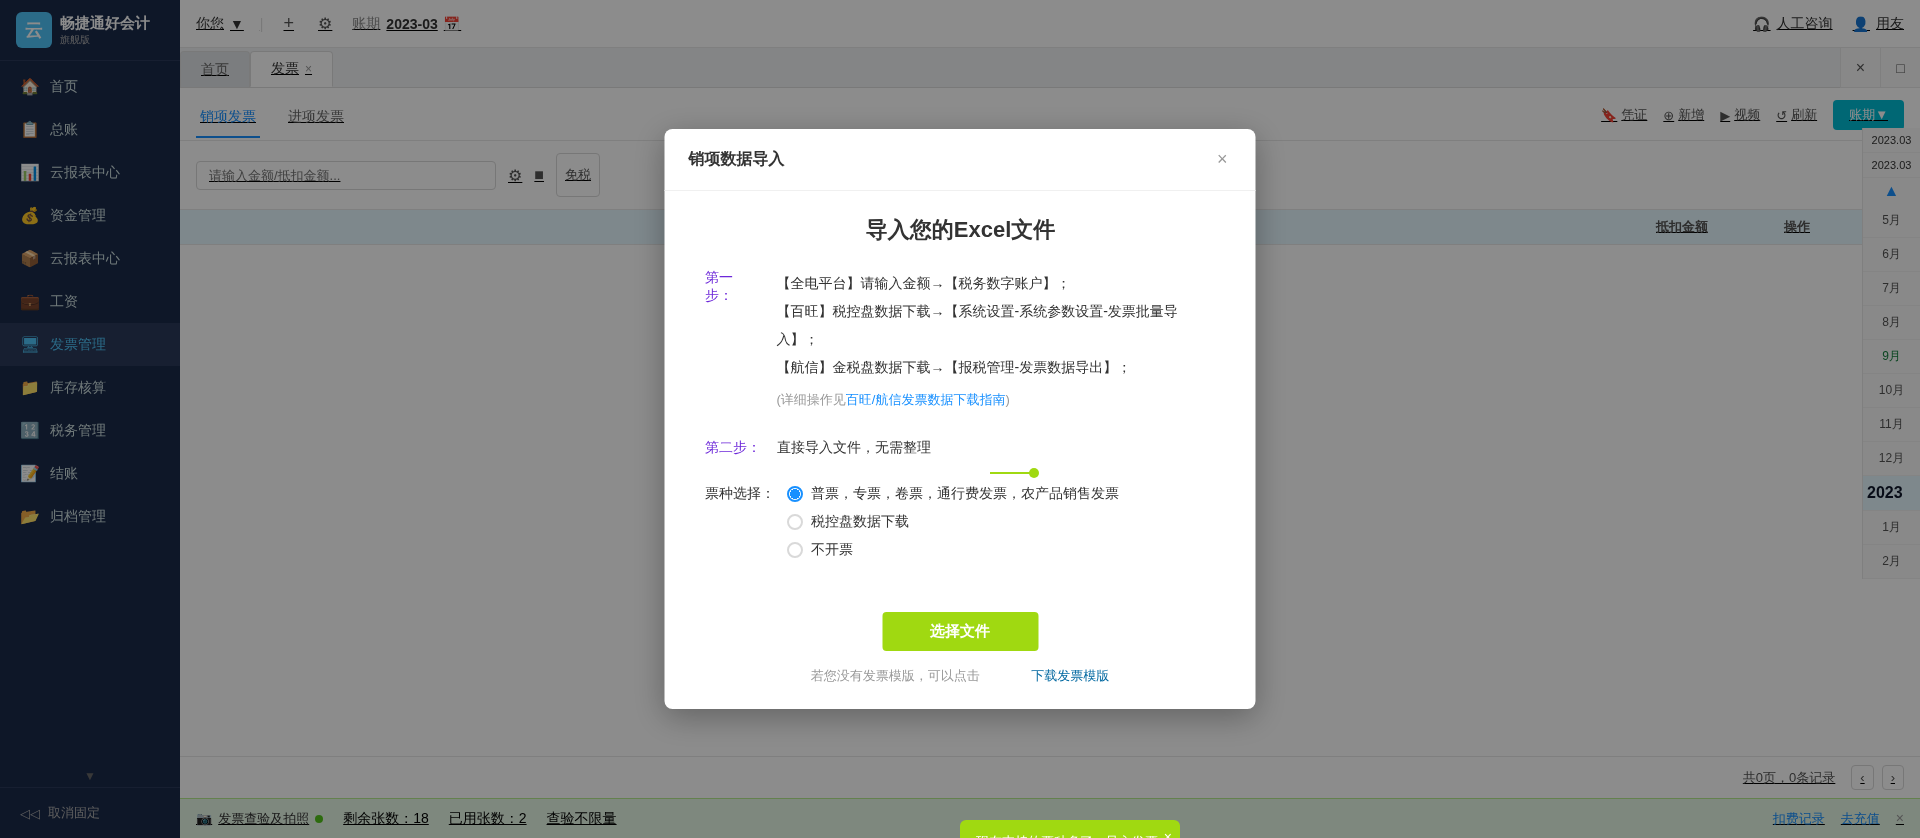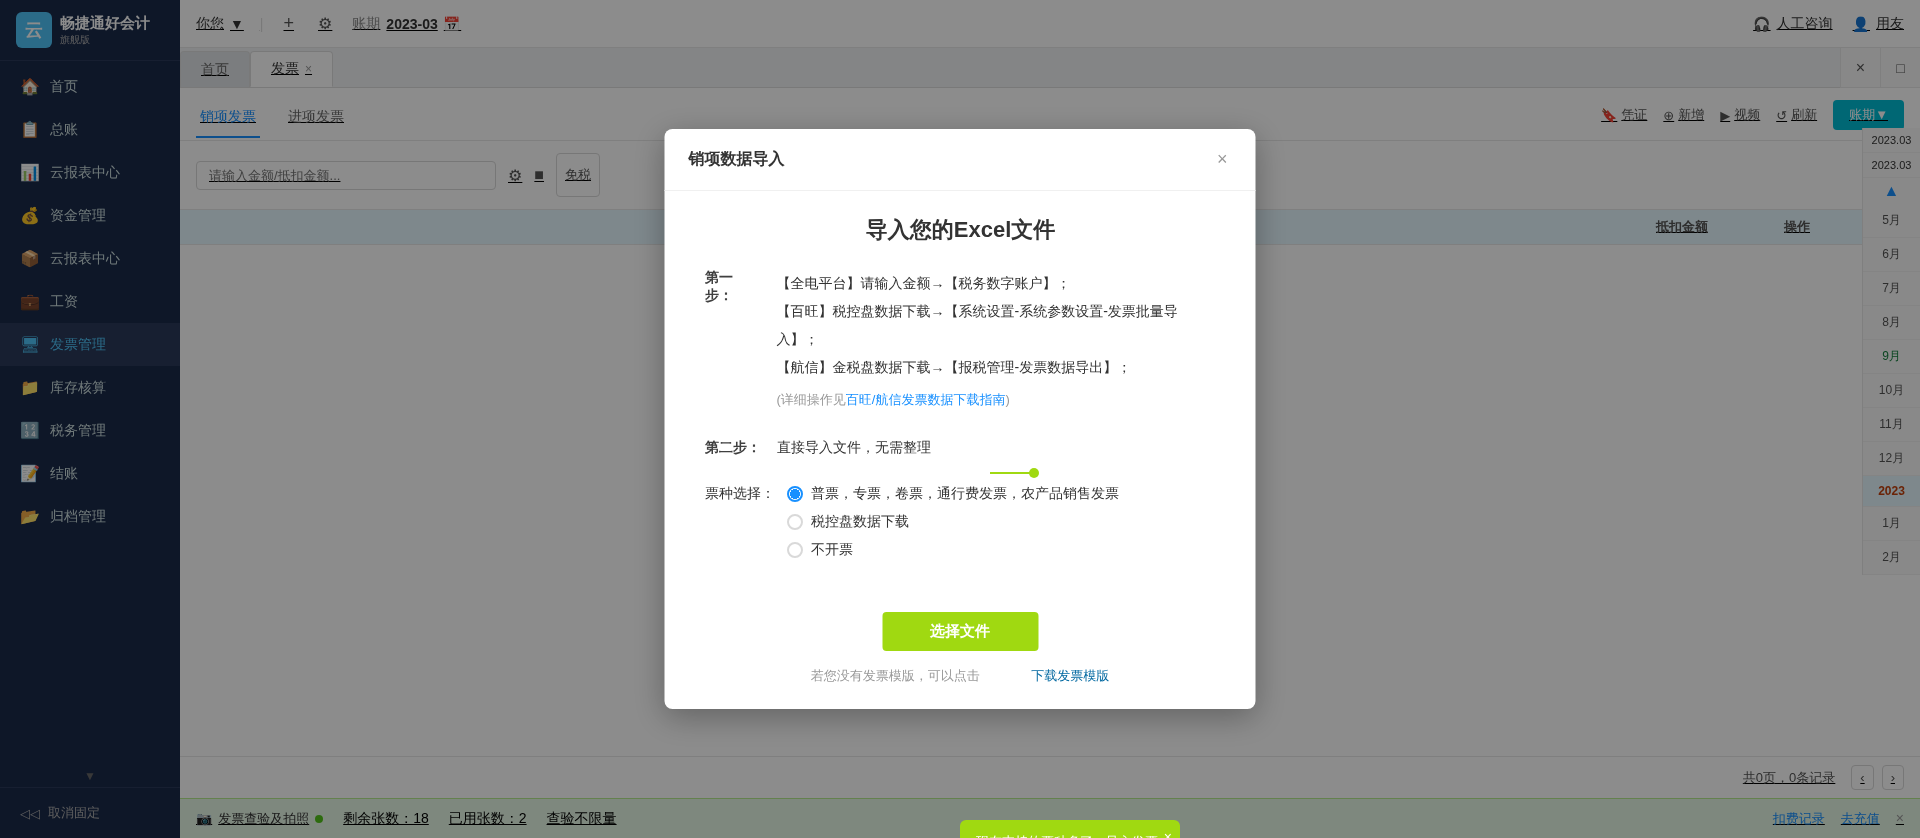--- a/index.html
+++ b/index.html
@@ -80,21 +80,21 @@
     .overlay { position: fixed; top: 0; left: 0; right: 0; bottom: 0; background: rgba(0,0,0,0.45); z-index: 100; }
 
     
     .modal { position: fixed; top: 50%; left: 50%; transform: translate(-50%, -50%); background: #fff; border-radius: 8px; width: 591px; max-height: 580px; z-index: 101; box-shadow: 0 8px 32px rgba(0,0,0,0.3); display: flex; flex-direction: column; }
     .modal-header { display: flex; align-items: center; justify-content: space-between; padding: 16px 24px; border-bottom: 1px solid #f0f0f0; }
     .modal-title { font-size: 16px; font-weight: bold; color: #333; }
     .modal-close { color: #999; font-size: 18px; cursor: pointer; padding: 4px; }
     .modal-body { flex: 1; padding: 24px 40px 24px; overflow-y: auto; }
     .modal-main-title { text-align: center; font-size: 22px; font-weight: bold; color: #333; margin-bottom: 24px; }
     .step { margin-bottom: 20px; }
-    .step-label { font-size: 14px; color: #404040; font-weight: bold; margin-bottom: 8px; }
+    .step-label { font-size: 14px; color: #6d28d9; font-weight: normal; margin-bottom: 8px; }
     .step-content { font-size: 14px; color: #333; line-height: 2; padding-left: 8px; }
     .step-link { color: #1890ff; text-decoration: none; cursor: pointer; }
     .ticket-select { margin-bottom: 20px; }
     .ticket-label { font-size: 14px; color: #333; margin-bottom: 12px; }
     .radio-group { display: flex; flex-direction: column; gap: 10px; padding-left: 4px; }
     .radio-item { display: flex; align-items: center; gap: 8px; font-size: 14px; color: #333; cursor: pointer; }
     .radio-circle { width: 16px; height: 16px; border-radius: 50%; border: 2px solid #d9d9d9; display: inline-block; flex-shrink: 0; }
     .radio-circle.checked { border-color: #1890ff; background: radial-gradient(circle, #1890ff 5px, #fff 5px); }
     .modal-footer { padding: 16px 24px 24px; display: flex; flex-direction: column; align-items: center; gap: 16px; }
     .select-file-btn { background: #a0d911; color: #fff; border: none; padding: 10px 48px; border-radius: 4px; font-size: 15px; cursor: pointer; font-weight: bold; }
@@ -278,21 +278,21 @@
         <div style="padding:6px 4px;font-size:11px;color:#333;text-align:center;border-bottom:1px solid #f0f0f0;width:100%;">2023.03</div>
         <div style="padding:4px;font-size:16px;color:#1890ff;text-align:center;cursor:pointer;width:100%;">▲</div>
         <div style="padding:8px 4px;font-size:12px;color:#555;text-align:center;border-bottom:1px solid #f0f0f0;width:100%;cursor:pointer;">5月</div>
         <div style="padding:8px 4px;font-size:12px;color:#555;text-align:center;border-bottom:1px solid #f0f0f0;width:100%;cursor:pointer;">6月</div>
         <div style="padding:8px 4px;font-size:12px;color:#555;text-align:center;border-bottom:1px solid #f0f0f0;width:100%;cursor:pointer;">7月</div>
         <div style="padding:8px 4px;font-size:12px;color:#555;text-align:center;border-bottom:1px solid #f0f0f0;width:100%;cursor:pointer;">8月</div>
         <div style="padding:8px 4px;font-size:12px;color:#15803d;text-align:center;border-bottom:1px solid #f0f0f0;width:100%;cursor:pointer;">9月</div>
         <div style="padding:8px 4px;font-size:12px;color:#555;text-align:center;border-bottom:1px solid #f0f0f0;width:100%;cursor:pointer;">10月</div>
         <div style="padding:8px 4px;font-size:12px;color:#555;text-align:center;border-bottom:1px solid #f0f0f0;width:100%;cursor:pointer;">11月</div>
         <div style="padding:8px 4px;font-size:12px;color:#555;text-align:center;border-bottom:1px solid #f0f0f0;width:100%;cursor:pointer;">12月</div>
-        <div style="padding:8px 4px;font-size:12px;color:#c2410c;font-weight:bold;text-align:center;border-bottom:1px solid #f0f0f0;width:100%;cursor:pointer;background:#e6f7ff;">2023</div>
+        <div style="padding:8px 4px;font-size:16px;color:#0f172a;font-weight:bold;text-align:left;border-bottom:1px solid #f0f0f0;width:100%;cursor:pointer;background:#e6f7ff;">2023</div>
         <div style="padding:8px 4px;font-size:12px;color:#555;text-align:center;border-bottom:1px solid #f0f0f0;width:100%;cursor:pointer;">1月</div>
         <div style="padding:8px 4px;font-size:12px;color:#555;text-align:center;border-bottom:1px solid #f0f0f0;width:100%;cursor:pointer;">2月</div>
       </div>
 
       <div class="bottom-bar">
         <div class="bottom-bar-item">
           <span>📷</span>
           <span>发票查验及拍照</span>
           <div class="bottom-dot"></div>
         </div>

